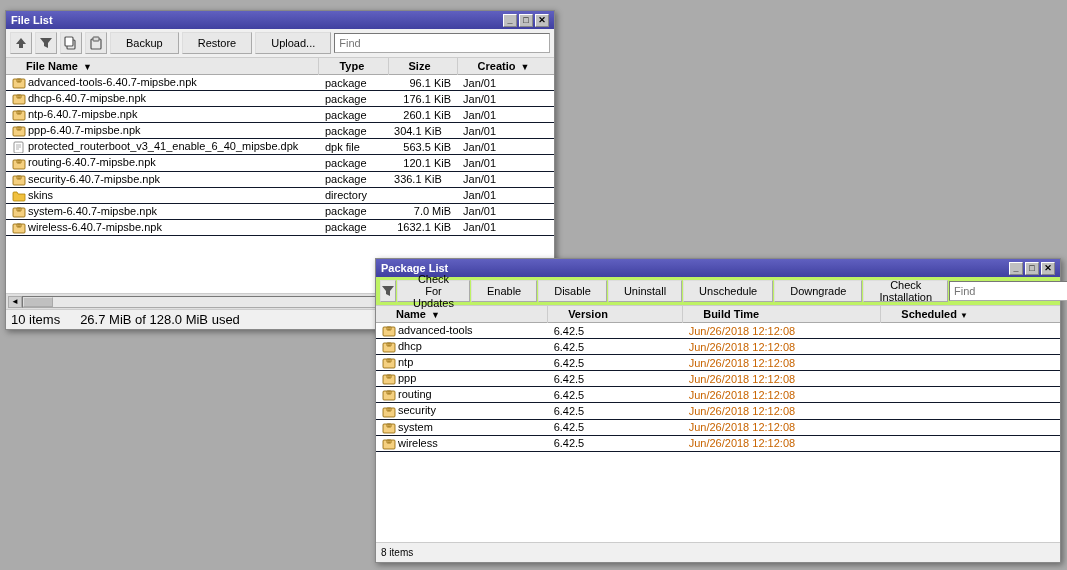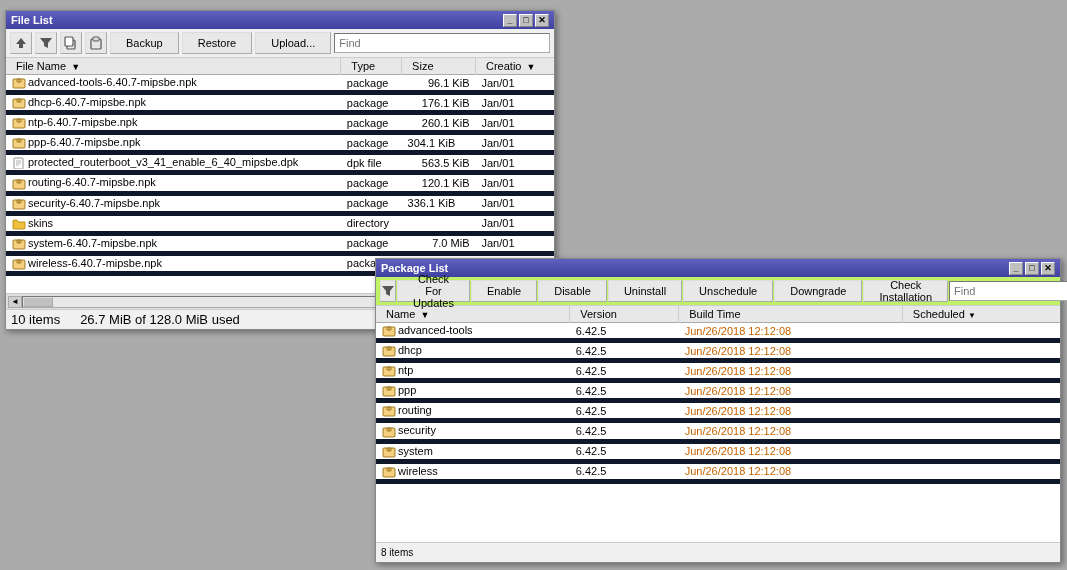--- a/index.html
+++ b/index.html
@@ -122,35 +122,35 @@
       border-collapse: collapse;
       font-size: 11px;
     }
 
     table thead tr {
       background: #e8e8e8;
       border-bottom: 1px solid #aaa;
     }
 
     table thead th {
-      padding: 2px 10px;
+      padding: 2px 20px;
       text-align: left;
-      font-weight: normal;
+      font-weight: bold;
       border-right: 1px solid #ccc;
       white-space: nowrap;
       cursor: pointer;
       position: relative;
     }
 
     table thead th:last-child {
       border-right: none;
     }
 
     table tbody tr {
-      border-bottom: 5px solid #0f172a;
+      border-bottom: 1px solid #0f172a;
     }
 
     table tbody td {
       padding: 1px 6px;
       white-space: nowrap;
     }
 
     .sort-arrow {
       margin-left: 2px;
       font-size: 9px;

